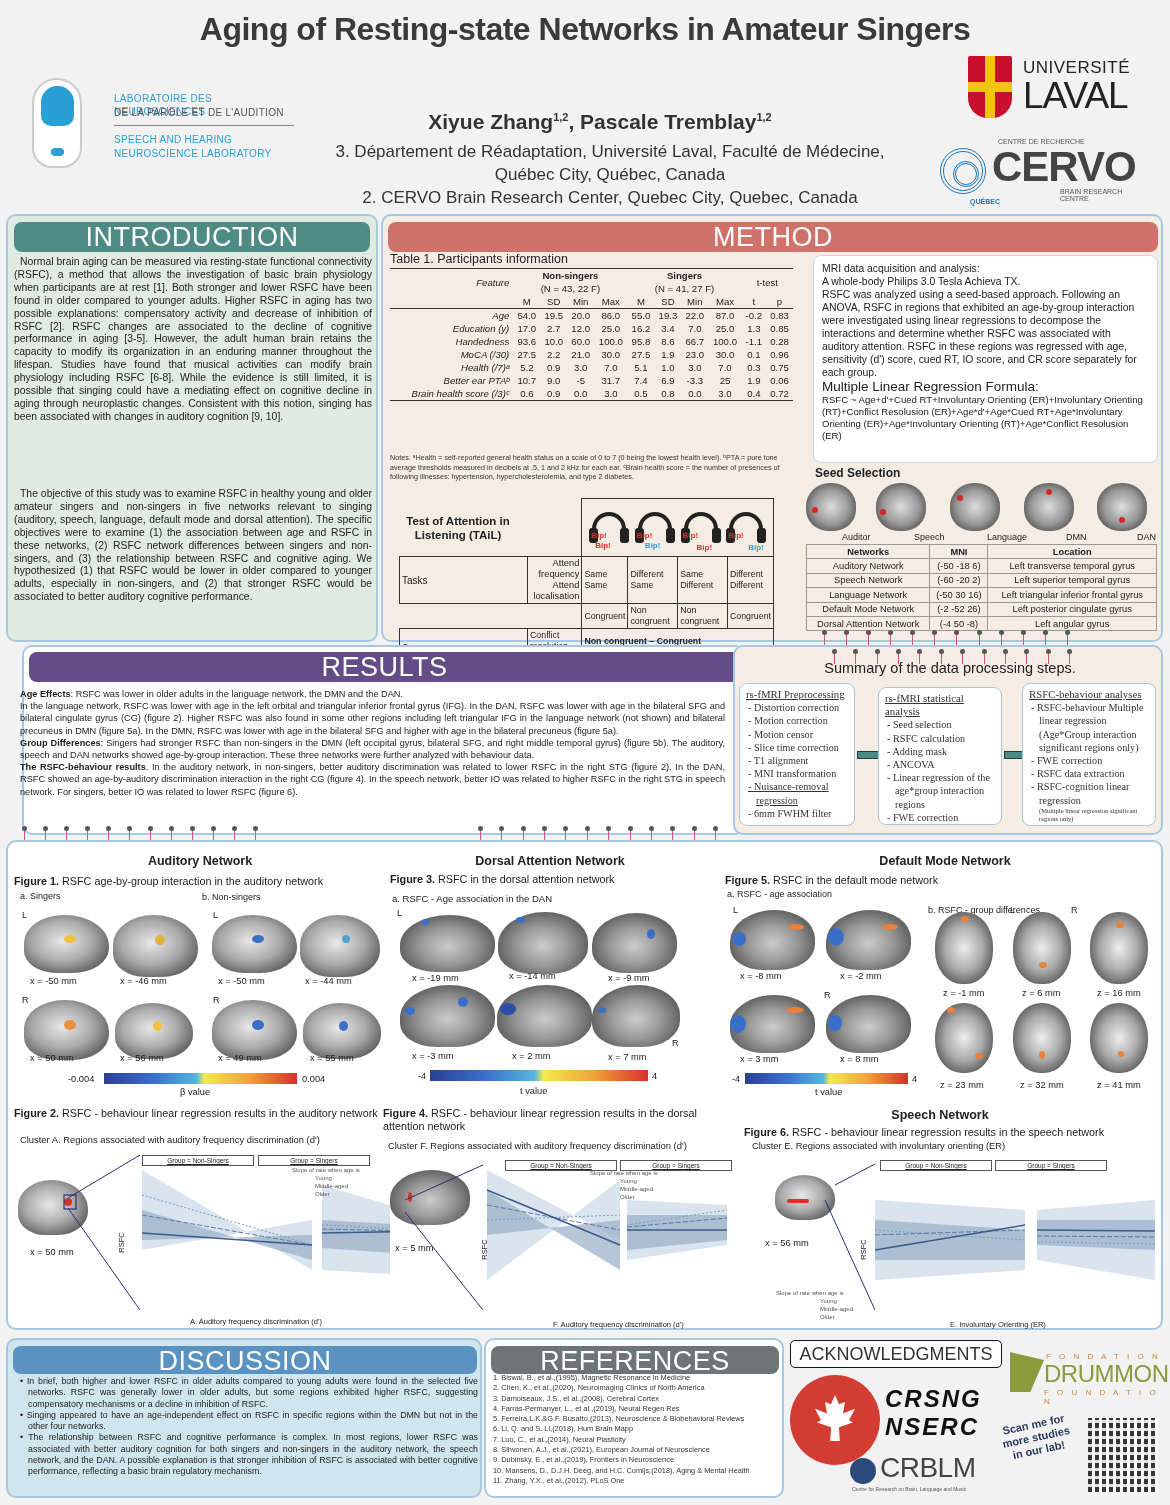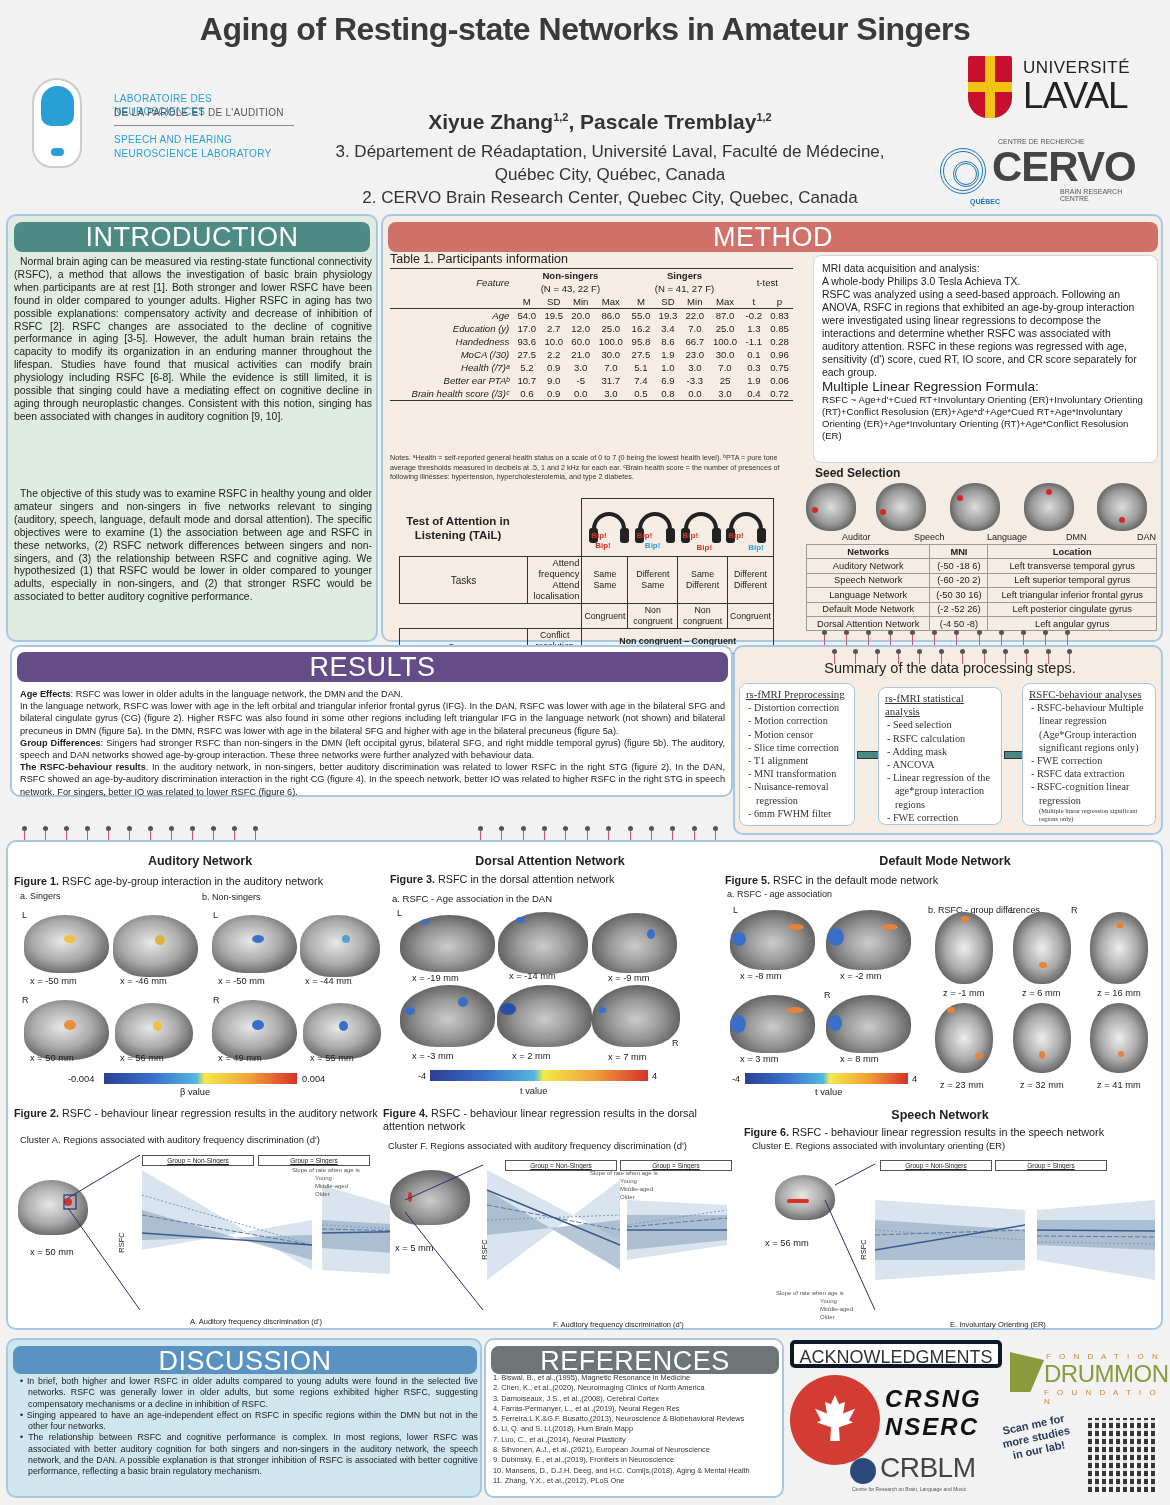--- a/index.html
+++ b/index.html
@@ -34,21 +34,21 @@
 #t1 td,#t1 th{padding:1px 2px;text-align:center;font-weight:normal}
 #t1 .feat{text-align:right;font-style:italic;padding-right:4px}
 #t1 .grp{font-weight:bold}
 #t1 thead tr.last th{border-bottom:1.5px solid #333}
 #t1{border-top:1.5px solid #333;border-bottom:1.5px solid #333}
 .t1-title{left:390px;top:252px;font-size:12.5px}
 .notes{left:390px;top:453px;width:408px;font-size:7.2px;line-height:9.5px;color:#333}
 
 .tail-title{left:398px;top:514px;width:120px;text-align:center;font-size:11.5px;font-weight:bold;line-height:14px}
 #tail{position:absolute;left:399px;top:498px;width:375px;font-size:8.8px}
-#tail td{border:1.2px solid #333;text-align:center;padding:1px 2px;line-height:11px}
+#tail td{border:1.2px solid #333;padding:1px 2px;line-height:11px}
 #tail td.nob{border:none}
 .hp{display:inline-block;width:40px;height:36px;position:relative}
 .hp .arc{position:absolute;left:3px;top:2px;width:34px;height:30px;border:4px solid #222;border-bottom:none;border-radius:17px 17px 0 0}
 .hp .cupL,.hp .cupR{position:absolute;top:18px;width:9px;height:15px;background:#222;border-radius:3px}
 .hp .cupL{left:0}.hp .cupR{right:0}
 .bip{position:absolute;font-size:8px;font-weight:bold;z-index:2}
 
 #mri{left:813px;top:255px;width:345px;height:208px;background:#fff;border:1px solid #c9d9e6;border-radius:8px;padding:6px 8px;font-size:10.4px;line-height:13px;color:#222}
 #mri .h2{font-size:13.5px;margin-top:1px}
 #mri .formula{font-size:9.6px;line-height:12px;text-align:left;margin-top:1px}
@@ -431,21 +431,21 @@
     <span></span>
     <span></span>
     <span></span>
     <span></span>
     <span></span>
     <span></span>
     <span></span>
     <span></span>
   </div>
 
-<div class="panel" style="left:10px;top:645px;width:723px;height:152px;background:#fff">
+<div class="panel" style="left:22px;top:645px;width:723px;height:190px;background:#fff">
   <div class="banner" style="left:5px;top:5px;width:711px;height:30px;background:#634c87">RESULTS</div>
 </div>
 <div class="abs" id="results-text">
   <b>Age Effects</b><span>: RSFC was lower in older adults in the language network, the DMN and the DAN.</span><br>
   <span>In the language network, RSFC was lower with age in the left orbital and triangular inferior frontal gyrus (IFG). In the DAN, RSFC was lower with age in the bilateral SFG and bilateral cingulate gyrus (CG) (figure 2). Higher RSFC was also found in some other regions including left triangular IFG in the language network (not shown) and bilateral precuneus in DMN (figure 5a). In the DMN, RSFC was lower with age in the bilateral SFG and higher with age in the bilateral precuneus (figure 5a).</span><br>
   <b>Group Differences</b><span>: Singers had stronger RSFC than non-singers in the DMN (left occipital gyrus, bilateral SFG, and right middle temporal gyrus) (figure 5b). The auditory, speech and DAN networks showed age-by-group interaction. These three networks were further analyzed with behaviour data.</span><br>
   <b>The RSFC-behaviour results</b><span>. In the auditory network, in non-singers, better auditory discrimination was related to lower RSFC in the right STG (figure 2). In the DAN, RSFC showed an age-by-auditory discrimination interaction in the right CG (figure 4). In the speech network, better IO was related to higher RSFC in the right STG in speech network. For singers, better IO was related to lower RSFC (figure 6).</span>
 </div>
 
 <div class="panel" style="left:733px;top:645px;width:430px;height:190px;background:#f5ede4"></div>
@@ -465,21 +465,21 @@
   </div>
 <div class="abs sum-title">Summary of the data processing steps.</div>
 <div class="sbox" id="sbox0" style="left:739px;top:683px;width:116px;height:143px">
     <div class="hd">rs-fMRI Preprocessing</div>
     <div style="padding-left: 10px; text-indent: -8px;">- <span>Distortion correction</span></div>
     <div style="padding-left: 10px; text-indent: -8px;">- <span>Motion correction</span></div>
     <div style="padding-left: 10px; text-indent: -8px;">- <span>Motion censor</span></div>
     <div style="padding-left: 10px; text-indent: -8px;">- <span>Slice time correction</span></div>
     <div style="padding-left: 10px; text-indent: -8px;">- <span>T1 alignment</span></div>
     <div style="padding-left: 10px; text-indent: -8px;">- <span>MNI transformation</span></div>
-    <div style="padding-left: 10px; text-indent: -8px;">- <span>Nuisance-removal regression</span></div>
+    <div style="padding-left: 10px; text-indent: -8px; text-decoration: underline;">- <span>Nuisance-removal regression</span></div>
     <div style="padding-left: 10px; text-indent: -8px;">- <span>6mm FWHM filter</span></div>
   </div>
 <div class="arrow" style="left:857px;top:751px"></div>
 <div class="sbox" id="sbox1" style="left:878px;top:687px;width:124px;height:138px">
     <div class="hd">rs-fMRI statistical analysis</div>
     <div style="padding-left: 10px; text-indent: -8px;">- <span>Seed selection</span></div>
     <div style="padding-left: 10px; text-indent: -8px; font-family: Liberation Serif, serif;">- <span>RSFC calculation</span></div>
     <div style="padding-left: 10px; text-indent: -8px;">- <span>Adding mask</span></div>
     <div style="padding-left: 10px; text-indent: -8px;">- <span>ANCOVA</span></div>
     <div style="padding-left: 10px; text-indent: -8px;">- <span>Linear regression of the age*group interaction regions</span></div>
@@ -775,21 +775,21 @@
     <li>4.    Farras-Permanyer, L., et al.,(2019), Neural Regen Res</li>
     <li>5.    Ferreira,L.K.&amp;G.F. Busatto,(2013), Neuroscience &amp; Biobehavioral Reviews</li>
     <li>6.    Li, Q. and S. Li,(2018), Hum Brain Mapp</li>
     <li>7.    Luo, C., et al.,(2014), Neural Plasticity</li>
     <li>8.    Sihvonen, A.J., et al.,(2021), European Journal of Neuroscience</li>
     <li>9.    Dubinsky, E., et al.,(2019), Frontiers in Neuroscience</li>
     <li>10.  Mansens, D., D.J.H. Deeg, and H.C. Comijs,(2018), Aging &amp; Mental Health</li>
     <li>11.  Zhang, Y.X., et al.,(2012), PLoS One</li>
   </ul>
 
-<div class="abs" style="left:790px;top:1340px;width:212px;height:28px;border:4px solid #0f172a;border-radius:5px;background:#fff;text-align:center;font-size:18px;line-height:26px;color:#333">ACKNOWLEDGMENTS</div>
+<div class="abs" style="left:790px;top:1340px;width:212px;height:28px;border:1px solid #0f172a;border-radius:5px;background:#fff;text-align:center;font-size:18px;line-height:26px;color:#333">ACKNOWLEDGMENTS</div>
 <div class="abs" id="maple">
     <div class="leaf"></div>
   </div>
 <div class="abs" style="left:885px;top:1385px;font-size:24px;font-weight:bold;font-style:italic;letter-spacing:2px;color:#111">CRSNG</div>
 <div class="abs" style="left:885px;top:1413px;font-size:24px;font-weight:bold;font-style:italic;letter-spacing:2px;color:#111">NSERC</div>
 <div class="abs" style="left:850px;top:1458px;width:26px;height:26px;border-radius:50%;background:#2b4a7a"></div>
 <div class="abs" style="left:880px;top:1452px;font-size:28px;color:#444;letter-spacing:-0.5px">CRBLM</div>
 <div class="abs" style="left:852px;top:1486px;font-size:5px;color:#555">Centre for Research on Brain, Language and Music</div>
 <div class="abs" style="left:1010px;top:1352px;width:34px;height:40px;background:#8a9a3c;clip-path:polygon(0 0,100% 20%,60% 100%,0 100%)"></div>
 <div class="abs" style="left:1046px;top:1352px;font-size:8px;color:#d0853a;letter-spacing:3px">F O N D A T I O N</div>

